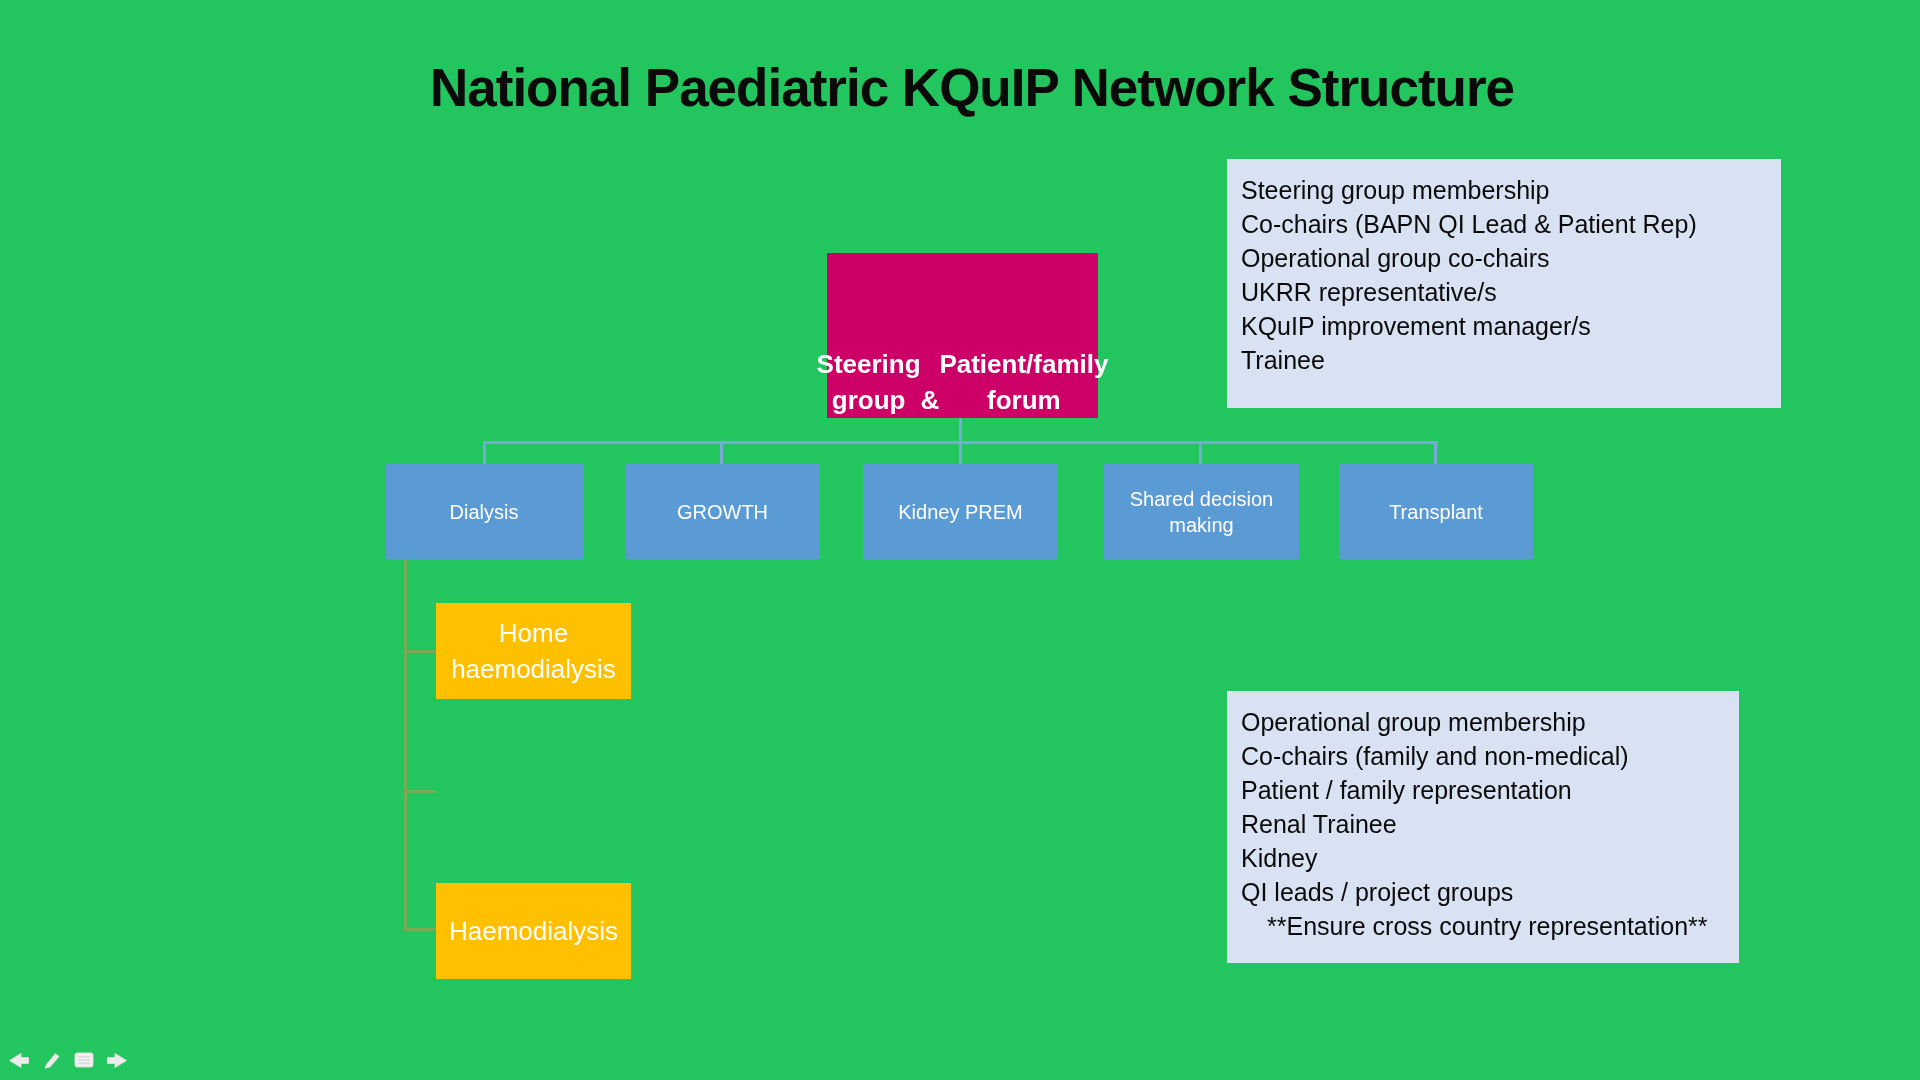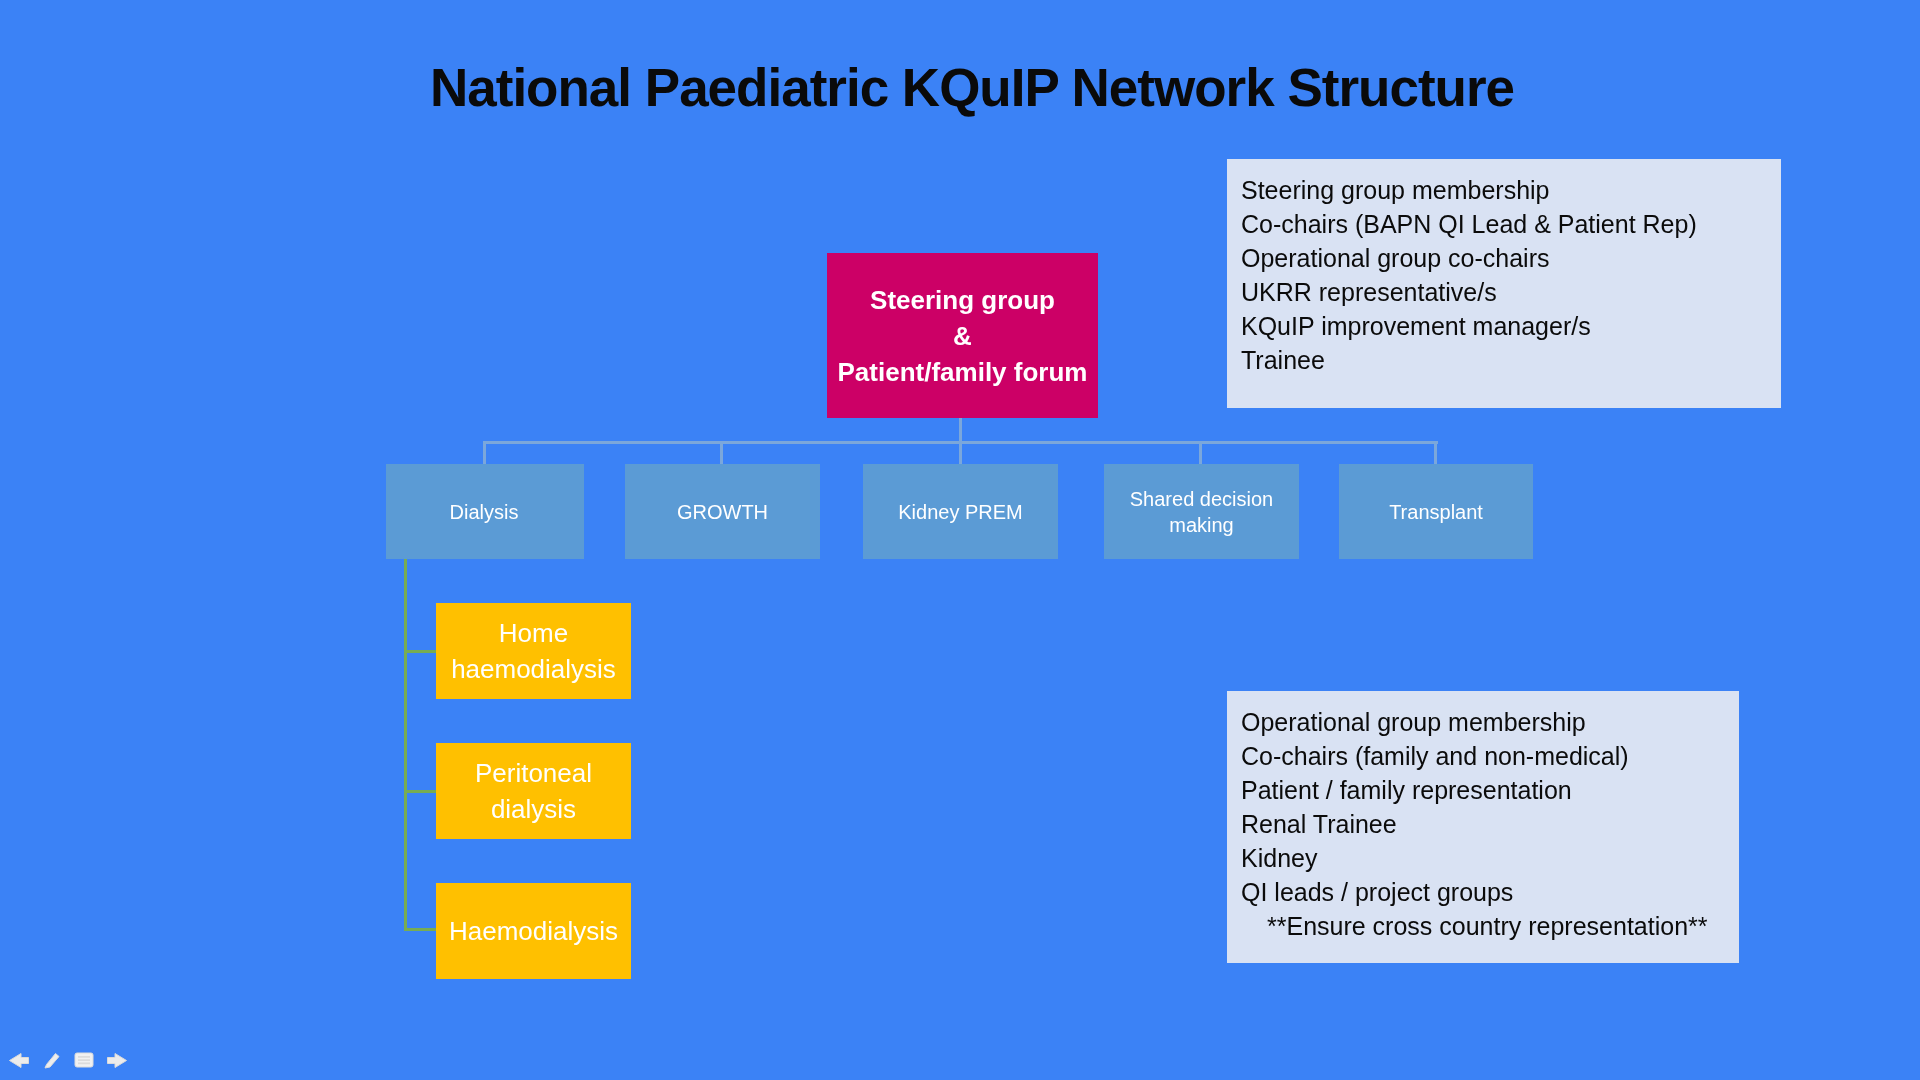--- a/index.html
+++ b/index.html
@@ -1,29 +1,29 @@
 <!DOCTYPE html>
 <html><head>
 <meta charset="utf-8">
 <style>
   html,body{margin:0;padding:0;background:#ffffff;}
   .slide{
-    position:relative;width:1920px;height:1080px;background:#3b82f6;overflow:hidden;
+    position:relative;width:1920px;height:1080px;background:#22c55e;overflow:hidden;
     font-family:"Liberation Sans",sans-serif;color:#000;
   }
   .abs{position:absolute;}
   .slide-title{
     left:360px;top:50px;width:1224px;height:76px;
     font-size:53px;font-weight:bold;text-align:center;letter-spacing:-1px;
     color:#0a0a0a;line-height:76px;white-space:nowrap;
   }
   
   .root-box{
     left:827px;top:253px;width:271px;height:165px;background:#CC0066;
-    display:flex;flex-direction:column;justify-content:center;align-items:flex-end;
+    display:flex;flex-direction:row;justify-content:center;align-items:flex-end;
     color:#ffffff;font-weight:bold;font-size:26px;line-height:36px;text-align:center;
   }
   .root-box .ln{width:100%;}
   
   .panel{
     background:#D9E2F3;color:#0b0b0b;
     padding:14px 10px 0 14px;box-sizing:border-box;
     font-size:25px;line-height:34px;
   }
   .panel-steering{left:1227px;top:159px;width:554px;height:249px;}
@@ -98,23 +98,20 @@
   </div>
 
   <div class="abs conn-green" style="left:404px;top:559px;width:3px;height:372px;"></div>
   <div class="abs conn-green" style="left:404px;top:650px;width:32px;height:3px;"></div>
   <div class="abs conn-green" style="left:404px;top:790px;width:32px;height:3px;"></div>
   <div class="abs conn-green" style="left:404px;top:928px;width:32px;height:3px;"></div>
 
   <div class="abs yellow-box" style="top:603px;">
     <span>Home haemodialysis</span>
   </div>
-  <div class="abs yellow-box" style="top:743px;">
-    <span>Peritoneal dialysis</span>
-  </div>
   <div class="abs yellow-box" style="top:883px;">
     <span>Haemodialysis</span>
   </div>
 
   <div class="abs panel panel-operational">
     <div class="panel-title">Operational group membership</div>
     <div class="line">Co-chairs (family and non-medical)</div>
     <div class="line">Patient / family representation</div>
     <div class="line">Renal Trainee</div>
     <div class="line">Kidney</div>

